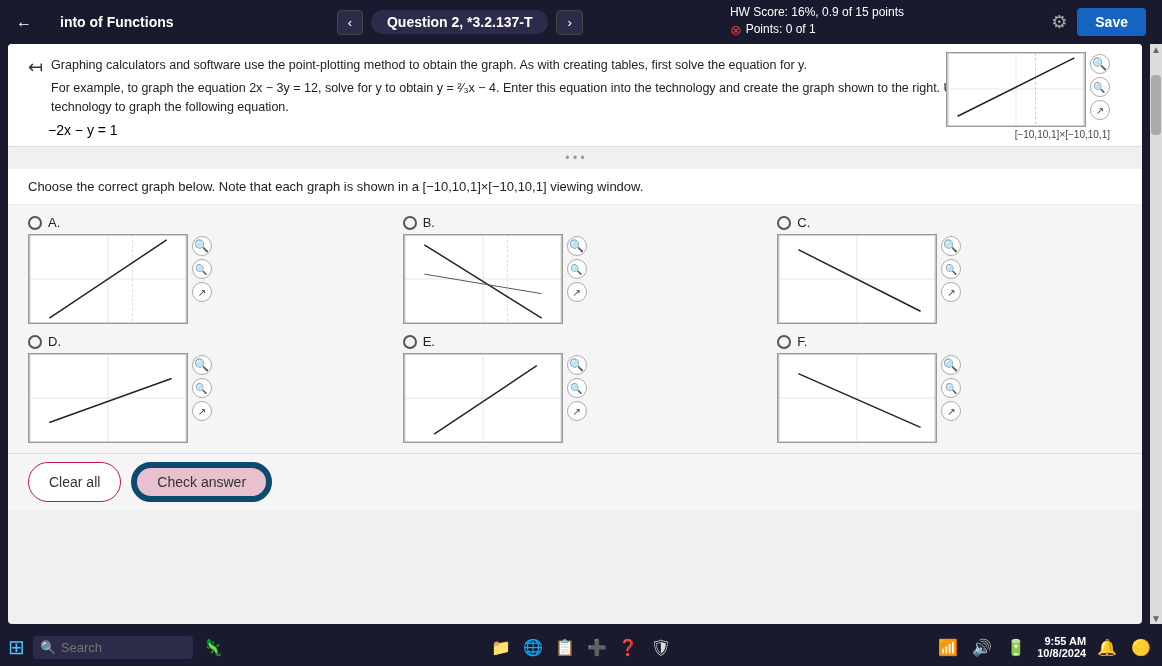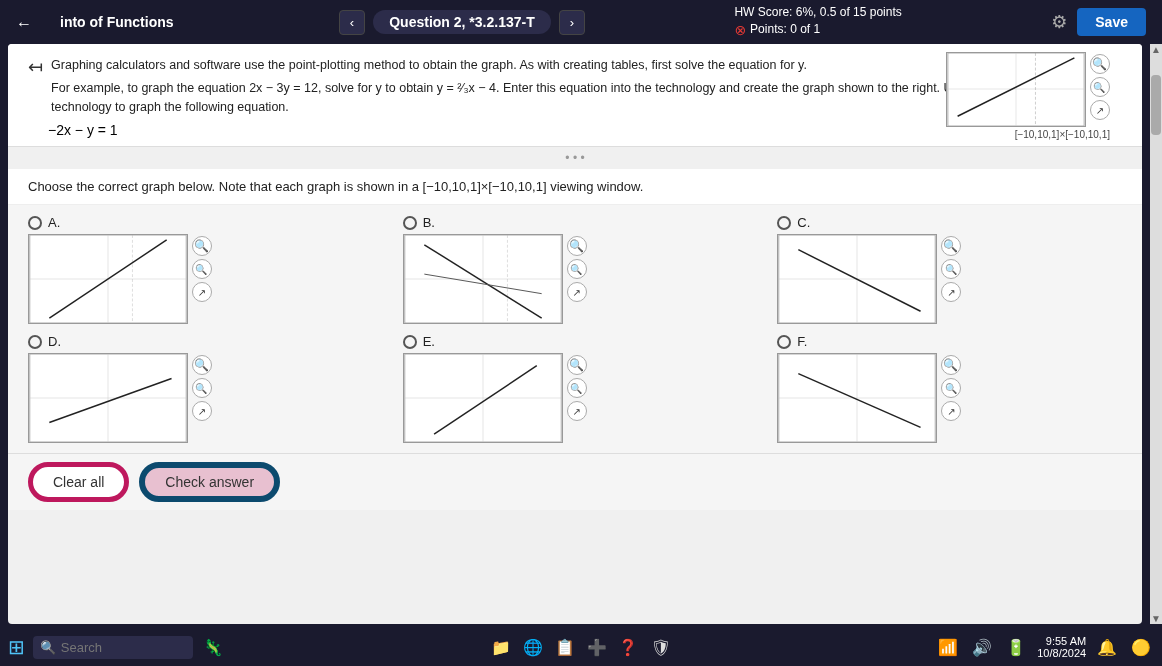--- a/index.html
+++ b/index.html
@@ -160,21 +160,21 @@
       display: flex;
       justify-content: space-between;
       align-items: center;
       border-top: 1px solid #ddd;
     }
     .bottom-links { display: flex; gap: 20px; }
     .bottom-link { color: #1565c0; font-size: 13px; cursor: pointer; text-decoration: none; }
     .bottom-actions { display: flex; gap: 10px; }
     .clear-btn {
       background: white;
-      border: 5px solid #be185d;
+      border: 1px solid #be185d;
       border-radius: 20px;
       padding: 6px 20px;
       font-size: 14px;
       cursor: pointer;
       color: #333;
     }
     .check-btn {
       background: #e8c0d0;
       border: 6px solid #0c4a6e;
       border-radius: 20px;
@@ -205,21 +205,21 @@
       border-radius: 4px;
       color: white;
       padding: 4px 10px 4px 28px;
       font-size: 13px;
       width: 160px;
       position: relative;
     }
     .search-wrapper { position: relative; display: flex; align-items: center; }
     .search-icon-tb { position: absolute; left: 8px; color: #aaa; font-size: 13px; z-index: 1; }
     .taskbar-icon { color: #ddd; font-size: 16px; cursor: pointer; padding: 0 3px; }
-    .time-display { text-align: right; }
+    .time-display { text-align: right; font-weight: bold; }
 
     
     .scroll-indicator {
       position: absolute;
       right: 0;
       top: 44px;
       width: 12px;
       height: 580px;
       background: #ddd;
       display: flex;
@@ -266,21 +266,21 @@
   </div>
   <div style="display:flex;align-items:center;gap:8px;">
     <button class="nav-btn">‹</button>
     <div class="question-label">
       <span>Question 2, *3.2.137-T</span>
     </div>
     <button class="nav-btn">›</button>
   </div>
   <div class="top-bar-center">
     <div class="hw-score" style="color:white;">
-      <div>HW Score: 6%, 0.5 of 15 points</div>
+      <div>HW Score: 16%, 0.9 of 15 points</div>
       <div class="points-row">
         <span class="x-icon">⊗</span>
         <span style="color:white;">Points: 0 of 1</span>
       </div>
     </div>
   </div>
   <div class="top-bar-right">
     <span class="gear-icon">⚙</span>
     <button class="save-btn">Save</button>
   </div>

